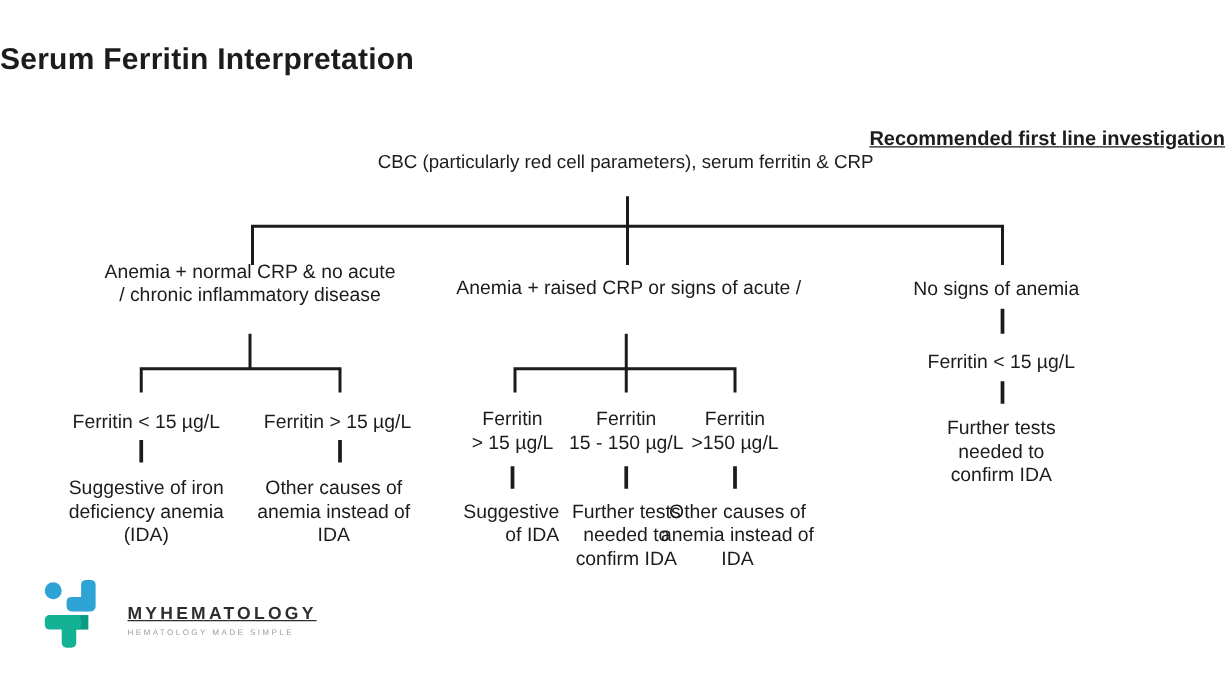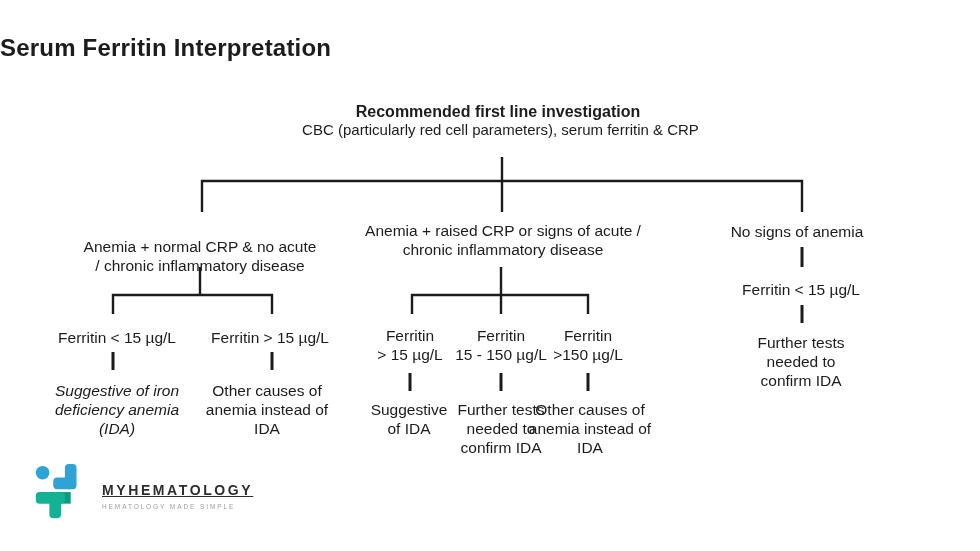--- a/index.html
+++ b/index.html
@@ -45,37 +45,36 @@
       <path d="M501 373 L501 391"></path>
       <path d="M588 373 L588 391"></path>
 
       <path d="M802 247 L802 267"></path>
       <path d="M802 305 L802 323"></path>
     </g>
   </svg>
 
   <div class="abs title" style="left:0;right:0;top:34px;text-align:left;">Serum Ferritin Interpretation</div>
 
-  <div class="abs inv-head" style="left:16px;right:0;top:103px;text-align:center;">Recommended first line investigation</div>
+  <div class="abs inv-head" style="left:16px;right:0;top:103px;text-align:right;text-decoration:underline;">Recommended first line investigation</div>
   <div class="abs inv-detail" style="left:0;right:0;top:121px;text-align:center;">CBC (particularly red cell parameters), serum ferritin &amp; CRP</div>
 
-  <div class="abs ctr node" style="left:200px;top:237px;">
+  <div class="abs ctr node" style="left:200px;top:208px;">
     <div>Anemia + normal CRP &amp; no acute</div>
     <div>/ chronic inflammatory disease</div>
   </div>
   <div class="abs ctr node" style="left:503px;top:221px;">
     <div>Anemia + raised CRP or signs of acute /</div>
-    <div>chronic inflammatory disease</div>
   </div>
   <div class="abs ctr node" style="left:797px;top:222px;">No signs of anemia</div>
 
   <div class="abs ctr node" style="left:117px;top:328px;">Ferritin &lt; 15 µg/L</div>
   <div class="abs ctr node" style="left:270px;top:328px;">Ferritin &gt; 15 µg/L</div>
 
-  <div class="abs ctr node" style="left:117px;top:381px;font-style:italic;">
+  <div class="abs ctr node" style="left:117px;top:381px;">
     <div>Suggestive of iron</div>
     <div>deficiency anemia</div>
     <div>(IDA)</div>
   </div>
   <div class="abs ctr node" style="left:267px;top:381px;">
     <div>Other causes of</div>
     <div>anemia instead of</div>
     <div>IDA</div>
   </div>
 
@@ -85,21 +84,21 @@
   </div>
   <div class="abs ctr node" style="left:501px;top:326px;">
     <div>Ferritin</div>
     <div>15 - 150 µg/L</div>
   </div>
   <div class="abs ctr node" style="left:588px;top:326px;">
     <div>Ferritin</div>
     <div>&gt;150 µg/L</div>
   </div>
 
-  <div class="abs ctr node" style="left:409px;top:400px;">
+  <div class="abs ctr node" style="left:409px;top:400px;text-align:right;">
     <div>Suggestive</div>
     <div>of IDA</div>
   </div>
   <div class="abs ctr node" style="left:501px;top:400px;">
     <div>Further tests</div>
     <div>needed to</div>
     <div>confirm IDA</div>
   </div>
   <div class="abs ctr node" style="left:590px;top:400px;">
     <div>Other causes of</div>

